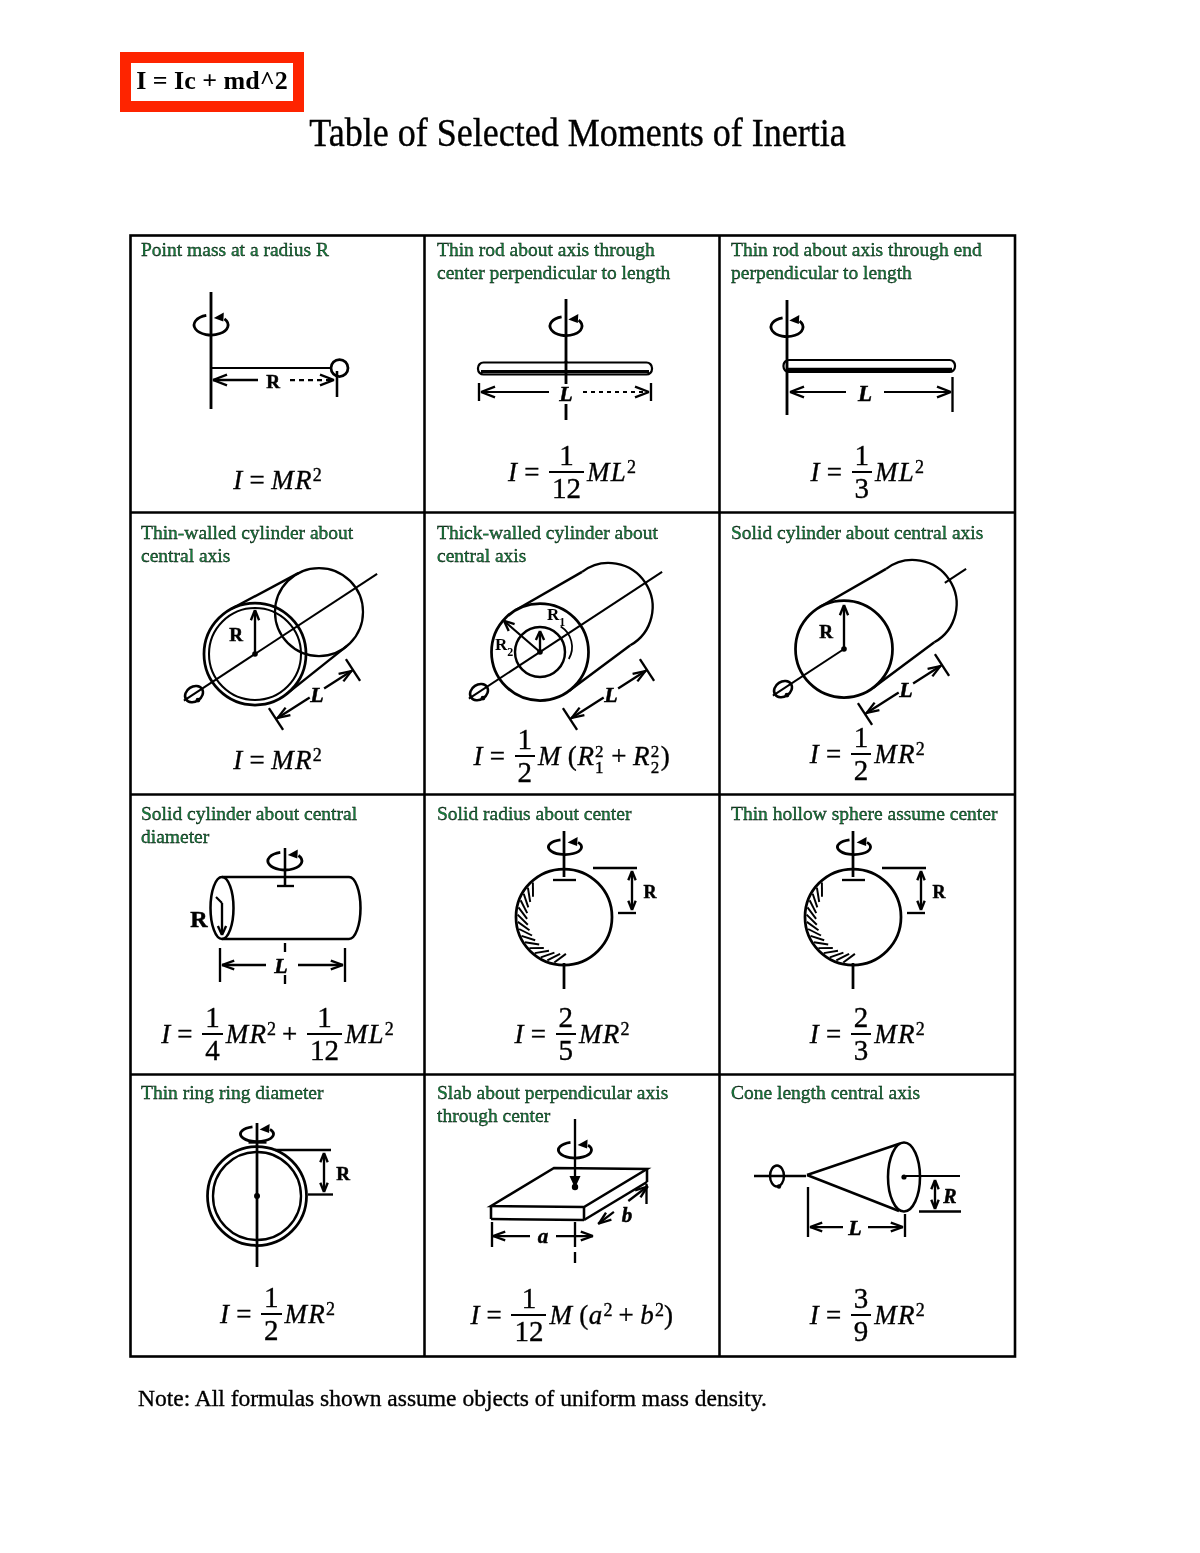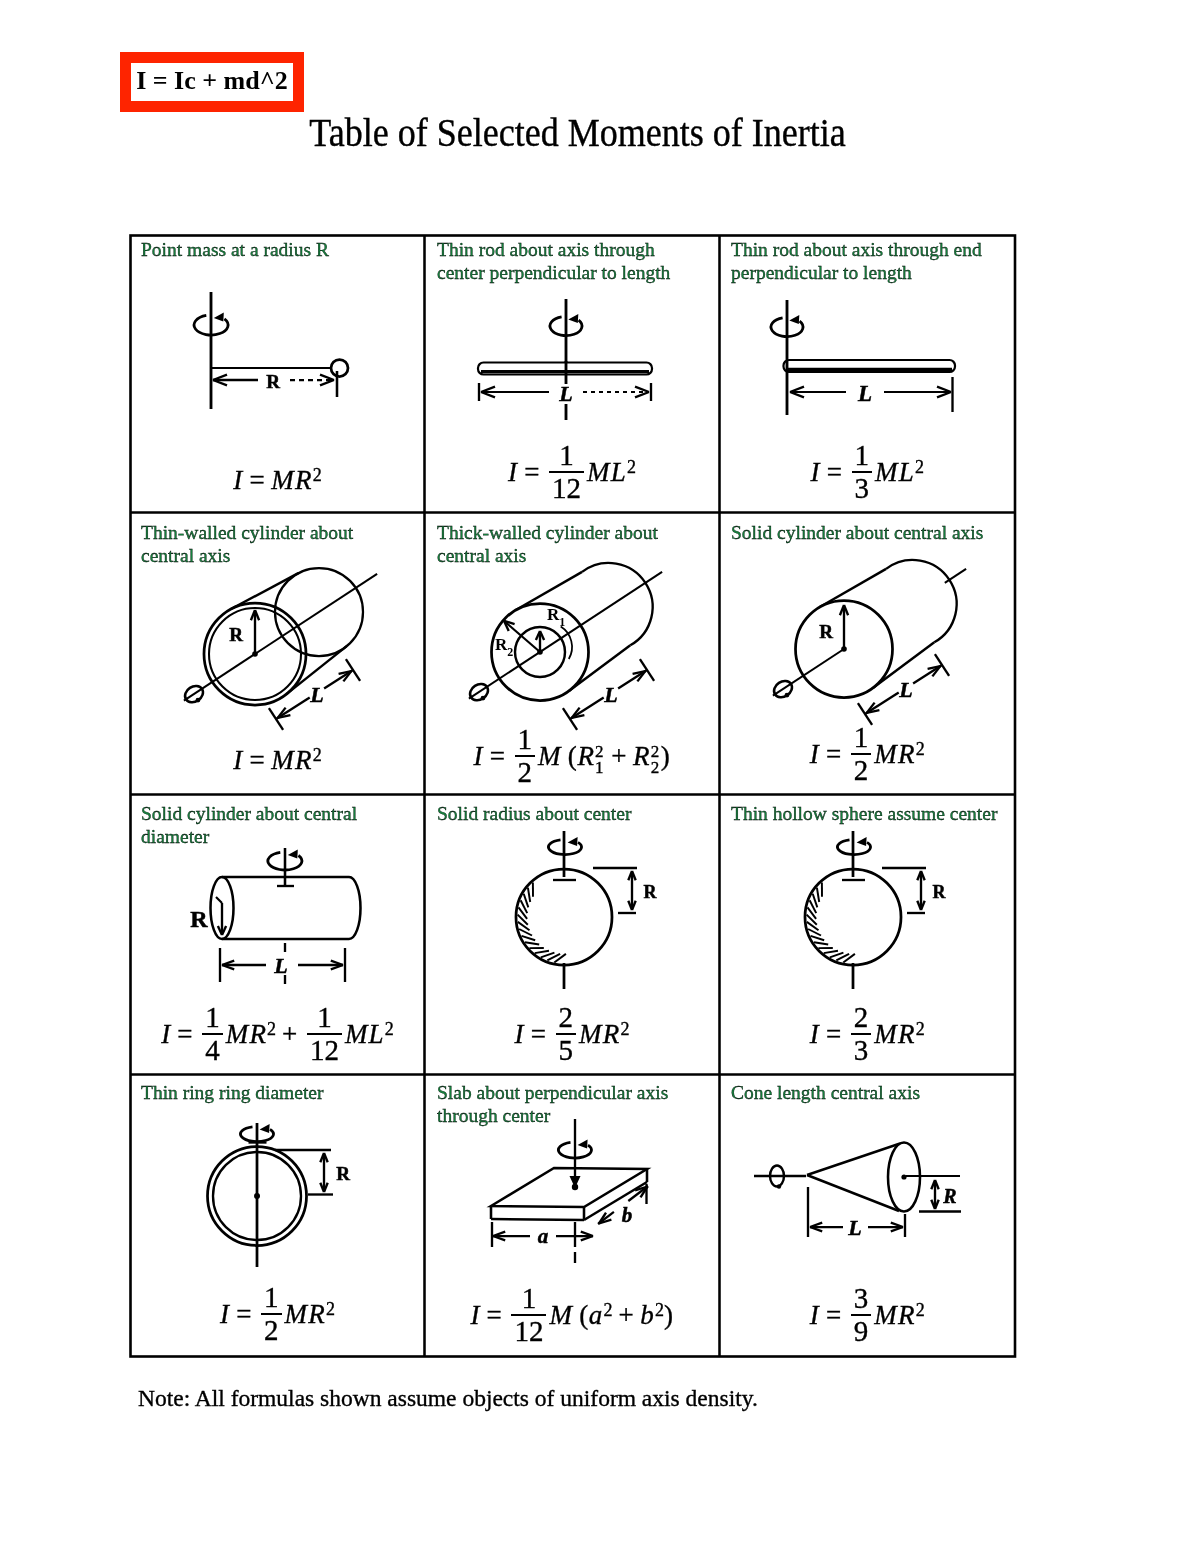--- a/index.html
+++ b/index.html
@@ -337,12 +337,12 @@
 <div class="f" style="left:130.5px;top:1317px;width:294px">
     <span><i>I</i><span class="sp"> </span>=<span class="sp"> </span><span class="fr"><span class="n">1</span><span class="d">2</span></span><i>MR</i><sup>2</sup></span>
   </div>
 <div class="f" style="left:424.5px;top:1317.5px;width:295px">
     <span><i>I</i><span class="sp"> </span>=<span class="sp"> </span><span class="fr"><span class="n">1</span><span class="d">12</span></span><i>M</i> (<i>a</i><sup>2</sup><span class="sp"> </span>+<span class="sp"> </span><i>b</i><sup>2</sup>)</span>
   </div>
 <div class="f" style="left:719.5px;top:1317.5px;width:295.5px">
     <span><i>I</i><span class="sp"> </span>=<span class="sp"> </span><span class="fr"><span class="n">3</span><span class="d">9</span></span><i>MR</i><sup>2</sup></span>
   </div>
 
-<div class="note">Note: All formulas shown assume objects of uniform axis density.</div>
+<div class="note">Note: All formulas shown assume objects of uniform mass density.</div>
 </body></html>

